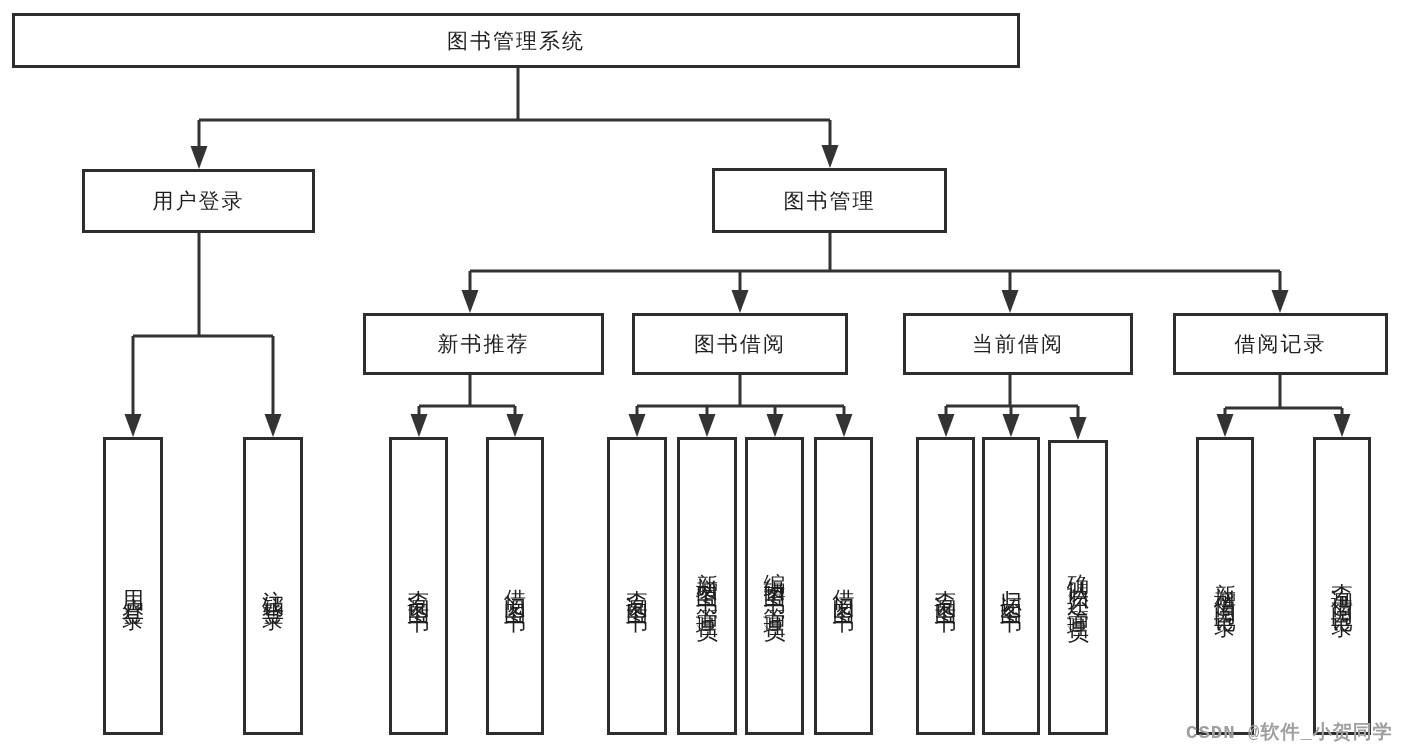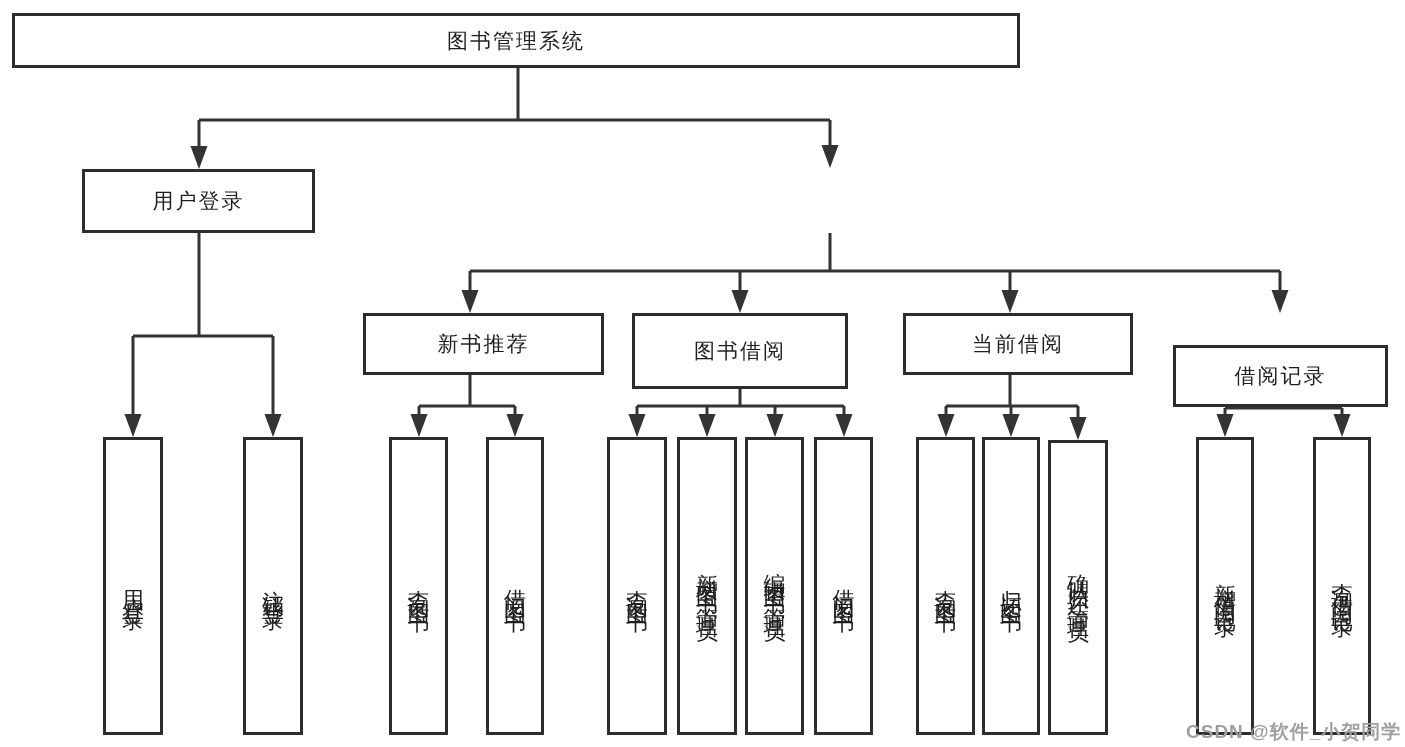--- a/index.html
+++ b/index.html
@@ -48,20 +48,21 @@
   #watermark {
     position: absolute;
     left: 1186px;
     top: 719px;
     font-size: 19px;
     font-weight: 600;
     letter-spacing: 1px;
     color: #9f9f9f;
     z-index: 3;
     white-space: nowrap;
+    font-family: Liberation Mono, monospace;
   }
   svg line { stroke: #333333; stroke-width: 3; }
   svg path { stroke: #333333; stroke-width: 3; fill: none; }
   svg polygon { fill: #333333; stroke: none; }
 </style>
 </head>
 <body>
 
 <div id="stage">
 
@@ -121,25 +122,26 @@
       <line x1="1225" y1="408" x2="1225" y2="417"></line>
         <polygon points="1216.5,414 1233.5,414 1225,437"></polygon>
       <line x1="1342" y1="408" x2="1342" y2="417"></line>
         <polygon points="1333.5,414 1350.5,414 1342,437"></polygon>
     </g>
   </svg>
 
   <div class="hbox" style="left:12px; top:13px; width:1008px; height:55px;">图书管理系统</div>
 
   <div class="hbox" style="left:82px; top:169px; width:233px; height:64px;">用户登录</div>
+  <div class="hbox" style="left:712px; top:168px; width:235px; height:65px;">图书管理</div>
 
   <div class="hbox" style="left:363px; top:313px; width:241px; height:62px;">新书推荐</div>
-  <div class="hbox" style="left:632px; top:313px; width:216px; height:76px;">图书借阅</div>
+  <div class="hbox" style="left:632px; top:313px; width:216px; height:62px;">图书借阅</div>
   <div class="hbox" style="left:903px; top:313px; width:230px; height:62px;">当前借阅</div>
-  <div class="hbox" style="left:1173px; top:313px; width:215px; height:62px;margin-top:32px;">借阅记录</div>
+  <div class="hbox" style="left:1173px; top:313px; width:215px; height:62px;">借阅记录</div>
 
   <div class="vbox" style="left:103px; top:437px; width:60px; height:298px;">用户登录</div>
   <div class="vbox" style="left:243px; top:437px; width:60px; height:298px;">注销登录</div>
 
   <div class="vbox" style="left:389px; top:437px; width:59px; height:298px;">查询图书</div>
   <div class="vbox" style="left:486px; top:437px; width:58px; height:298px;">借阅图书</div>
 
   <div class="vbox" style="left:607px; top:437px; width:60px; height:298px;">查询图书</div>
   <div class="vbox" style="left:677px; top:437px; width:60px; height:298px;">新增图书（管理员）</div>
   <div class="vbox" style="left:745px; top:437px; width:59px; height:298px;">编辑图书（管理员）</div>

